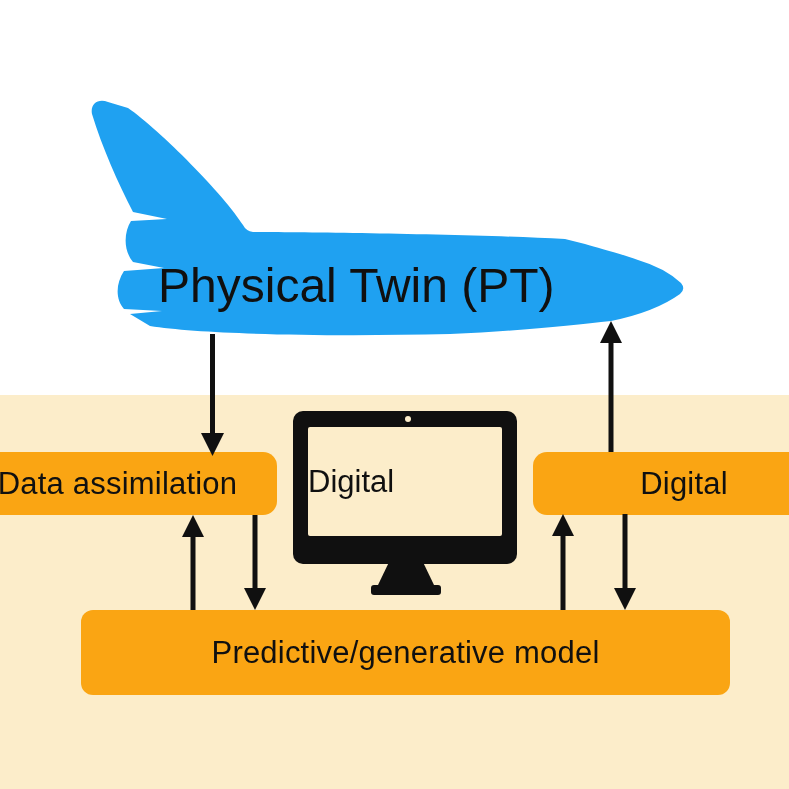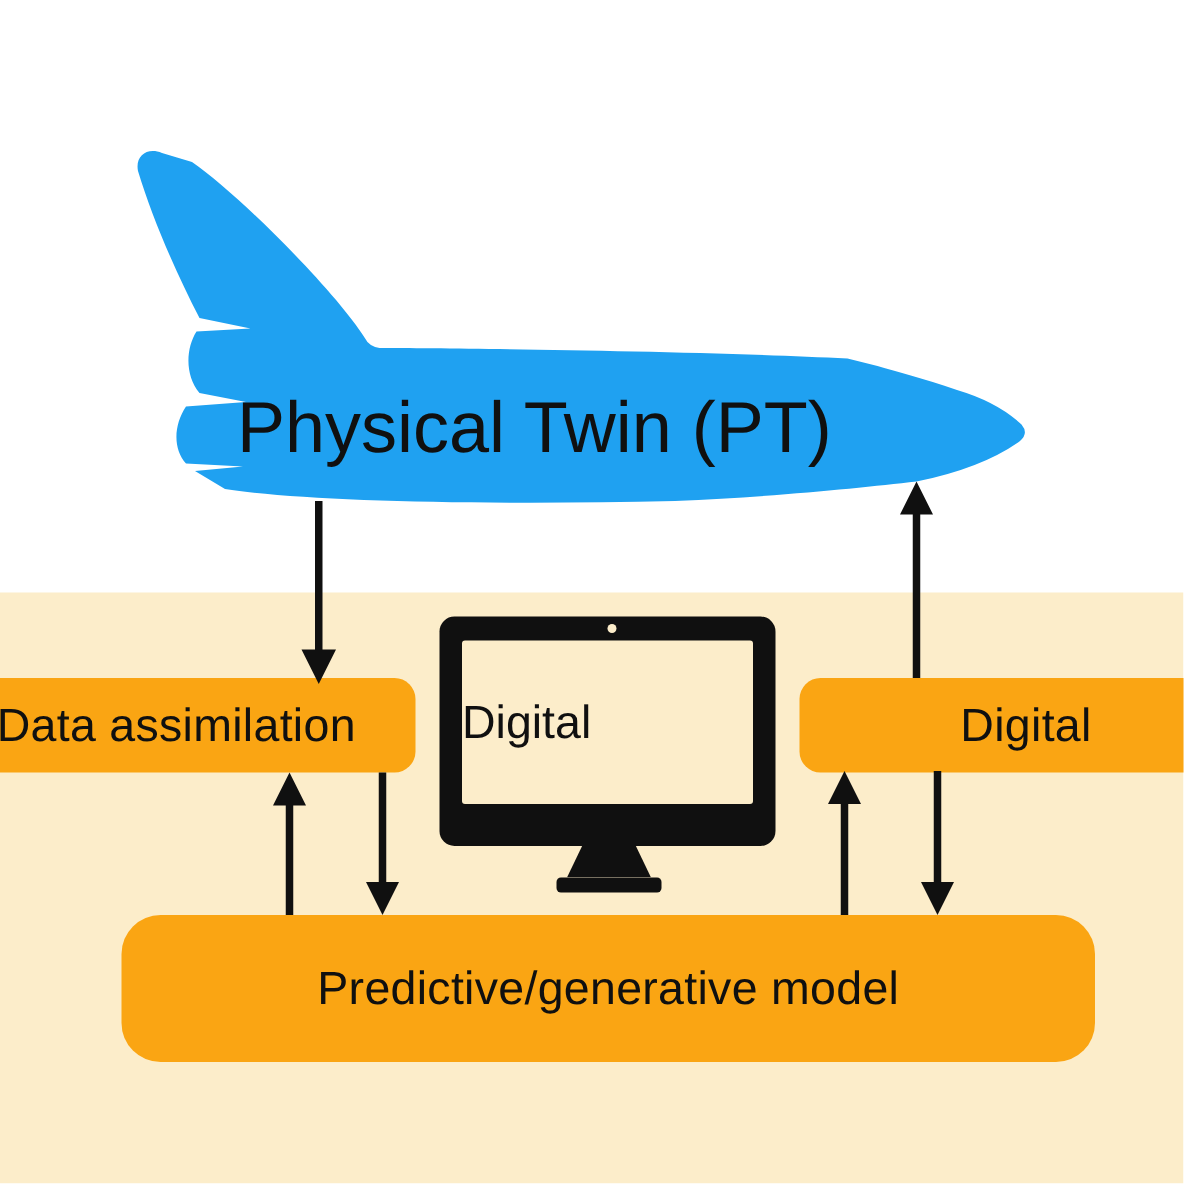--- a/index.html
+++ b/index.html
@@ -22,21 +22,21 @@
     position:absolute;left:0;top:395px;width:789px;height:394px;
     background:var(--band-cream);
   }
   .obox{
     position:absolute;background:var(--box-orange);
     display:flex;align-items:center;justify-content:center;
     color:var(--ink-black);font-size:31px;letter-spacing:0.2px;
   }
   .obox.da{left:-42px;top:452px;width:319px;height:63px;border-radius:14px;}
   .obox.ct{left:533px;top:452px;width:302px;height:63px;border-radius:14px;}
-  .obox.pm{left:81px;top:610px;width:649px;height:98px;border-radius:26px;}
+  .obox.pm{left:81px;top:610px;width:649px;height:85px;border-radius:12px;}
   .diagram-svg{position:absolute;left:0;top:0;width:789px;height:789px;z-index:3;}
   .pt-label{
     position:absolute;left:158px;top:261px;width:500px;height:50px;line-height:50px;
     text-align:left;font-size:48px;color:var(--ink-black);z-index:4;
   }
   
   .monitor-frame{
     position:absolute;left:293px;top:411px;width:224px;height:153px;
     background:var(--ink-black);border-radius:10px;z-index:2;
   }

